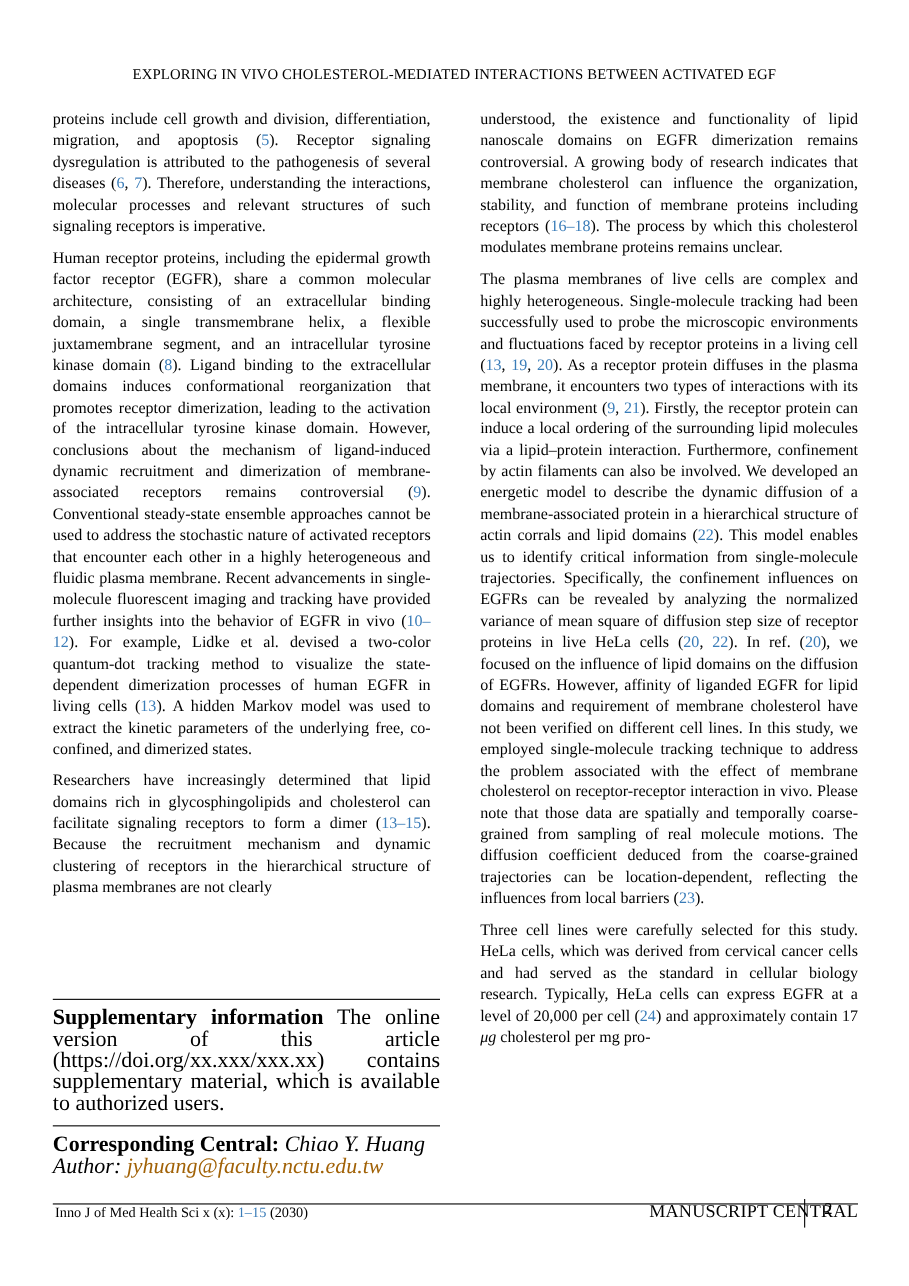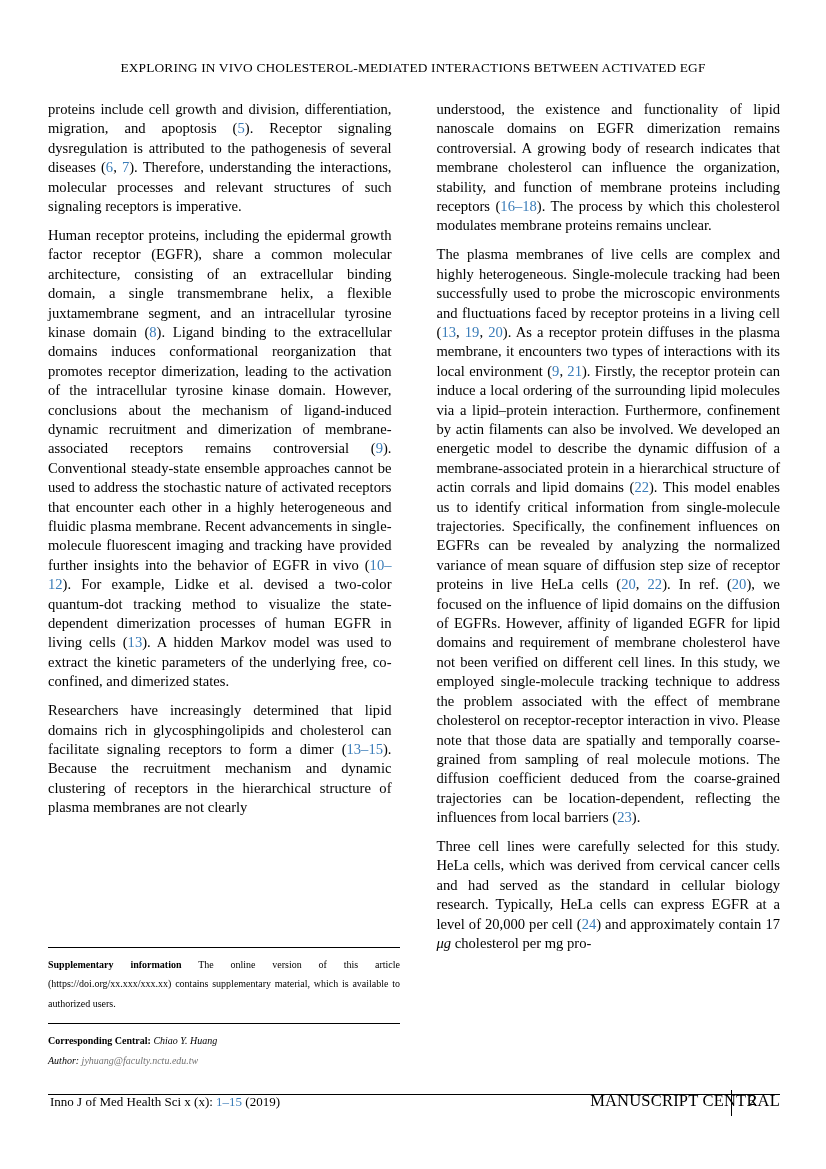--- a/index.html
+++ b/index.html
@@ -62,41 +62,41 @@
     text-justify: inter-word;
     hyphens: manual;
   }
   p.body:last-child { margin-bottom: 0; }
 
   a.ref {
     color: #3a7cb8;
     text-decoration: none;
   }
   a.email {
-    color: #737373;
+    color: #a16207;
     text-decoration: none;
   }
 
   
   .footnote-block {
     position: absolute;
     left: 0;
     bottom: 0;
     width: 352px;
   }
   .fn-rule {
     border: 0;
     border-top: 1.1px solid #000;
     margin: 0 0 7px 0;
     width: 352px;
   }
   .fn-rule.second { margin-top: 10px; }
   p.fn {
     margin: 0;
-    font-size: 10px;
+    font-size: 20px;
     line-height: 19.4px;
     text-align: justify;
   }
   p.fn.corr {
     font-style: normal;
   }
   .fn b { font-weight: bold; }
   .fn i, .fn .ital { font-style: italic; }
   .corr-lines {
     font-style: italic;
@@ -196,20 +196,20 @@
           <p class="body">The plasma membranes of live cells are complex and highly heterogeneous. Single-molecule tracking had been successfully used to probe the microscopic environments and fluctuations faced by receptor proteins in a living cell (<a class="ref" href="#">13</a>, <a class="ref" href="#">19</a>, <a class="ref" href="#">20</a>). As a receptor protein diffuses in the plasma membrane, it encounters two types of interactions with its local environment (<a class="ref" href="#">9</a>, <a class="ref" href="#">21</a>). Firstly, the receptor protein can induce a local ordering of the surrounding lipid molecules via a lipid–protein interaction. Furthermore, confinement by actin filaments can also be involved. We developed an energetic model to describe the dynamic diffusion of a membrane-associated protein in a hierarchical structure of actin corrals and lipid domains (<a class="ref" href="#">22</a>). This model enables us to identify critical information from single-molecule trajectories. Specifically, the confinement influences on EGFRs can be revealed by analyzing the normalized variance of mean square of diffusion step size of receptor proteins in live HeLa cells (<a class="ref" href="#">20</a>, <a class="ref" href="#">22</a>). In ref. (<a class="ref" href="#">20</a>), we focused on the influence of lipid domains on the diffusion of EGFRs. However, affinity of liganded EGFR for lipid domains and requirement of membrane cholesterol have not been verified on different cell lines. In this study, we employed single-molecule tracking technique to address the problem associated with the effect of membrane cholesterol on receptor-receptor interaction in vivo. Please note that those data are spatially and temporally coarse-grained from sampling of real molecule motions. The diffusion coefficient deduced from the coarse-grained trajectories can be location-dependent, reflecting the influences from local barriers (<a class="ref" href="#">23</a>).</p>
           <p class="body">Three cell lines were carefully selected for this study. HeLa cells, which was derived from cervical cancer cells and had served as the standard in cellular biology research. Typically, HeLa cells can express EGFR at a level of 20,000 per cell (<a class="ref" href="#">24</a>) and approximately contain 17 <span style="font-style: italic;">μg</span> cholesterol per mg pro-</p>
         </div>
     </div>
 
   </div>
 
   <hr class="footer-rule">
   <div class="footer">
     <div class="footer-left">
-      <span>Inno J of Med Health Sci x (x): </span><a class="ref" href="#">1–15</a><span> (2019)</span>
+      <span>Inno J of Med Health Sci x (x): </span><a class="ref" href="#">1–15</a><span> (2030)</span>
     </div>
     <div class="footer-center">Manuscript Central</div>
     <div class="footer-divider"></div>
     <div class="footer-page">2</div>
   </div>
 
 </div>
 
 </body></html>

